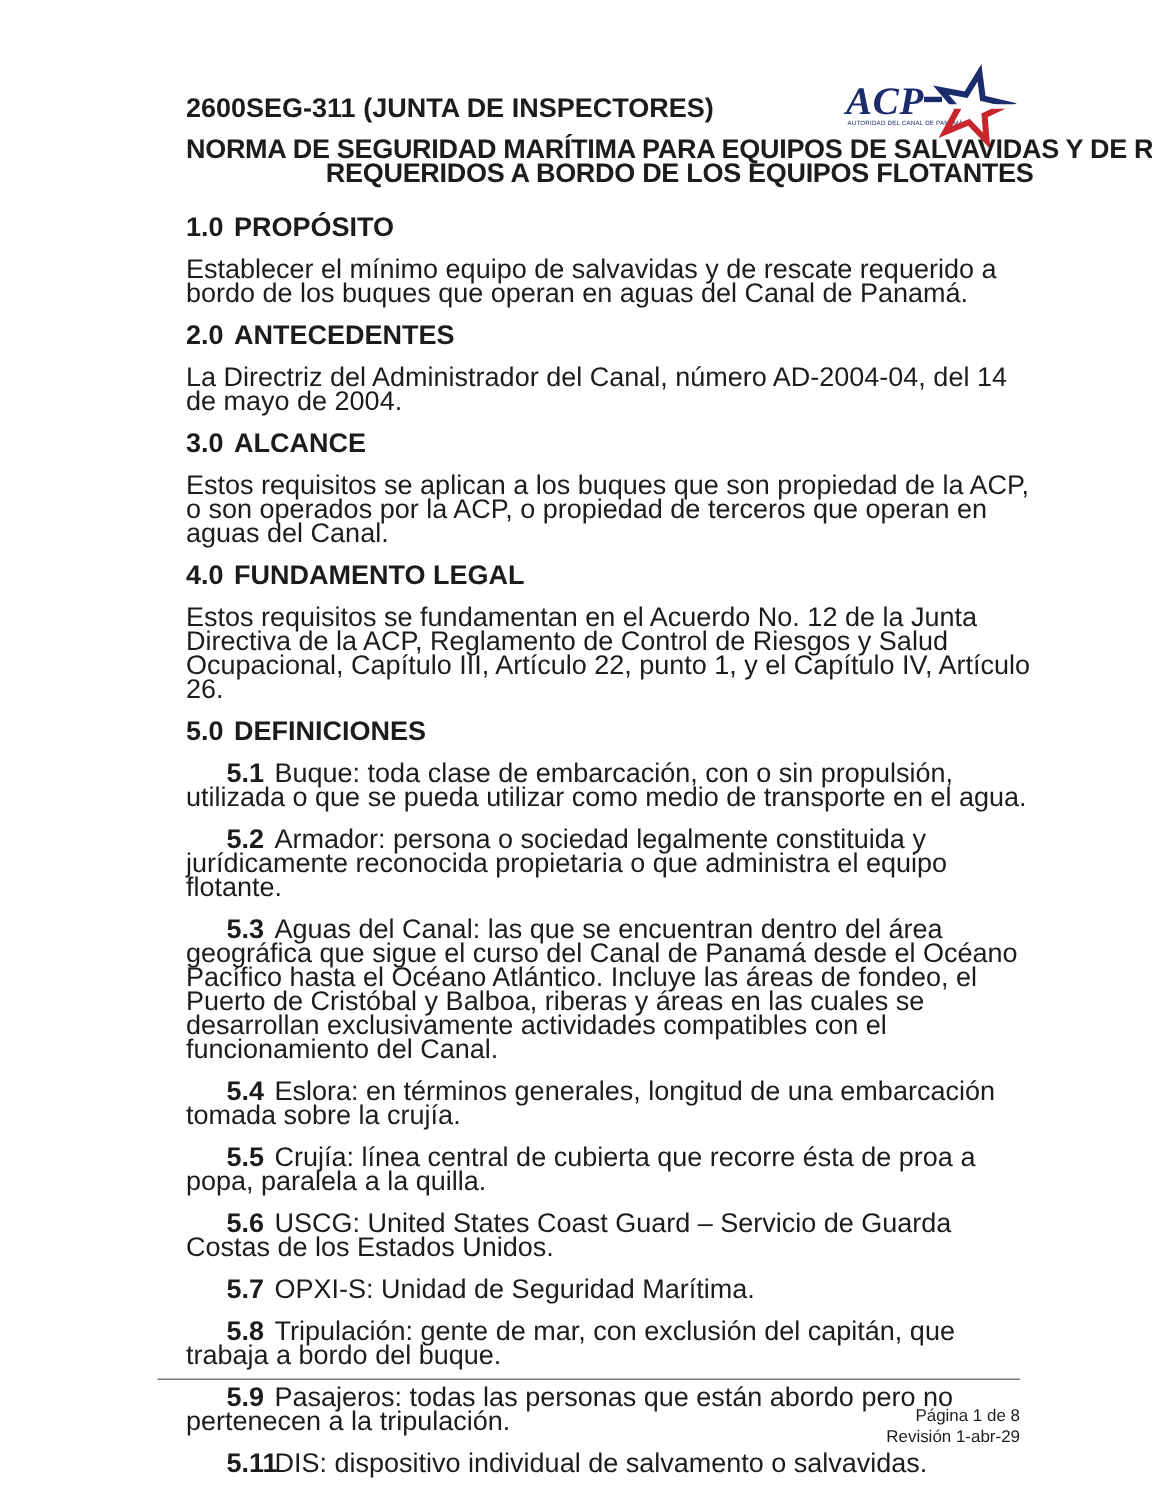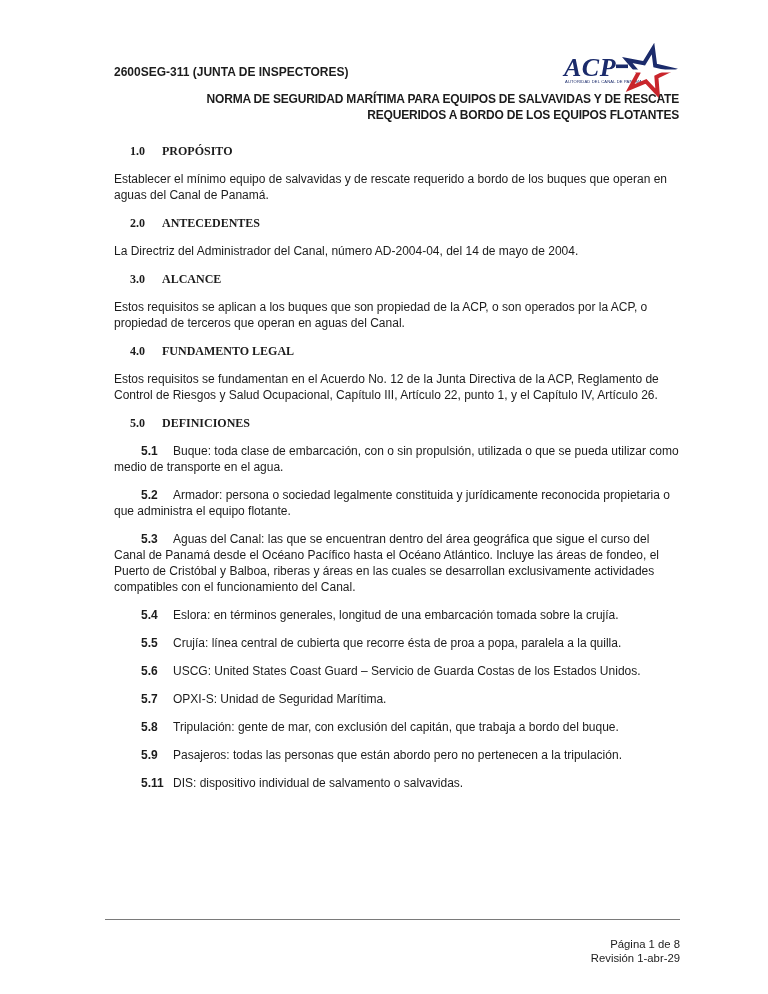--- a/index.html
+++ b/index.html
@@ -7,42 +7,41 @@
     position: relative;
     width: 768px;
     height: 994px;
     background: #ffffff;
     font-family: "Liberation Sans", sans-serif;
     color: #1c1c1c;
     overflow: hidden;
   }
   .content {
     position: absolute;
-    left: 114px;
+    left: 124px;
     top: 64px;
     width: 565px;
-    font-size: 12px;
+    font-size: 18px;
     line-height: 16px;
   }
   .doc-code {
     font-weight: bold;
     white-space: nowrap;
     margin: 0 0 11px 0;
   }
   .doc-title {
     font-weight: bold;
     letter-spacing: -0.2px;
     margin: 0 0 20px 0;
     text-align: right;
   }
   .doc-title div { white-space: nowrap; }
   .sec-heading {
     font-weight: bold;
-    margin: 0 0 12px 16px;
-    font-family: Liberation Serif, serif;
+    margin: 0 0 12px 0;
   }
   .sec-heading .hnum { display: inline-block; width: 32px; }
   p.body-par { margin: 0 0 12px 0; }
   p.def {
     margin: 0 0 12px 0;
     text-indent: 27px;
   }
   p.def .dnum {
     display: inline-block;
     width: 32px;

